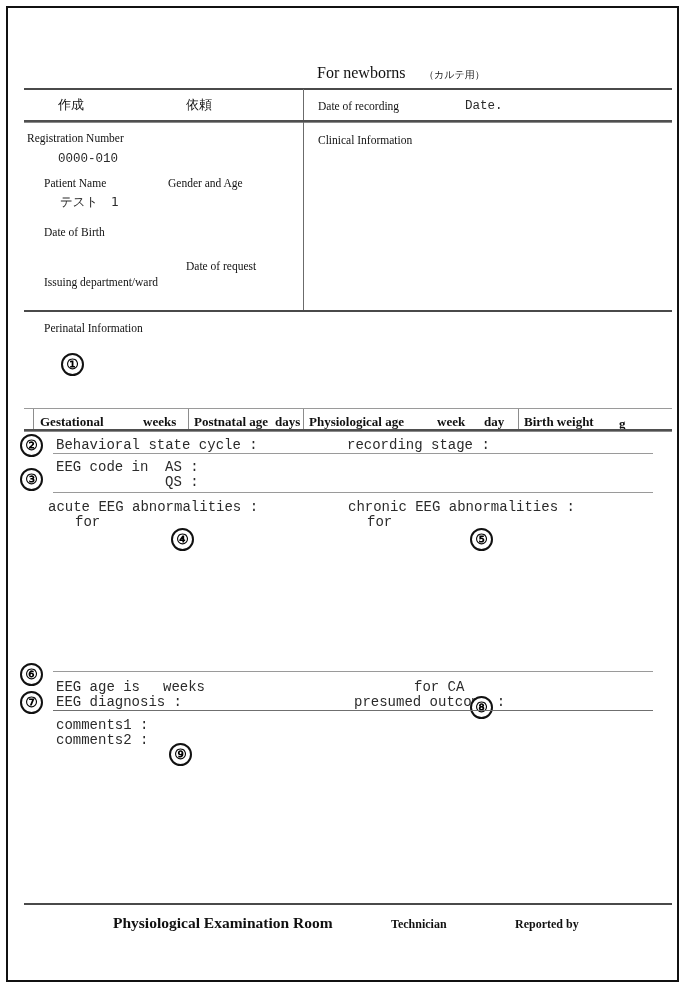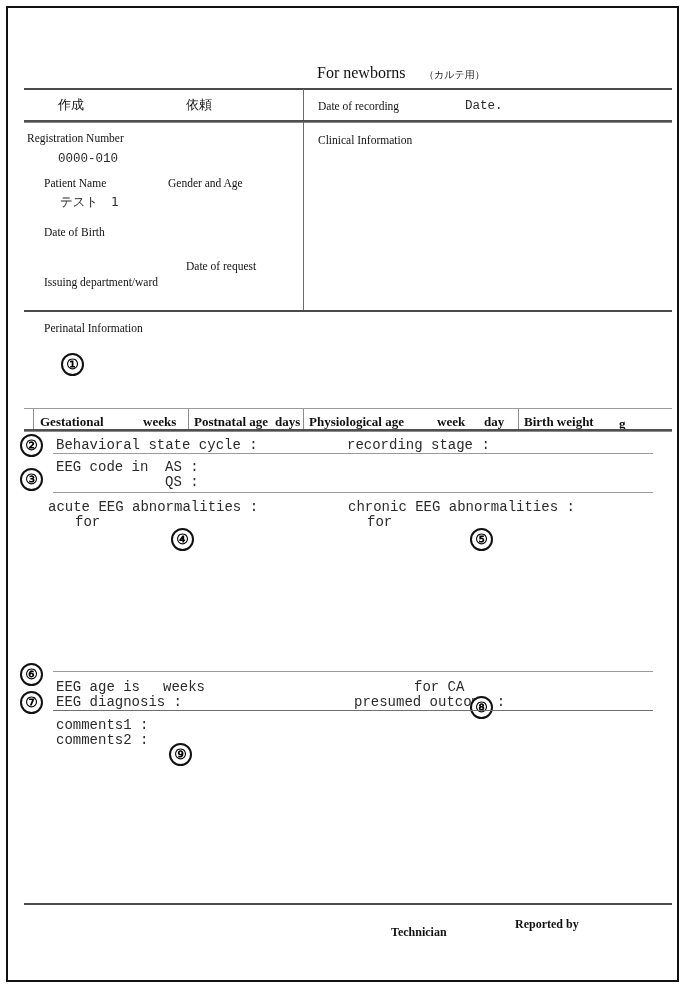--- a/index.html
+++ b/index.html
@@ -253,18 +253,19 @@
   <div class="abs rule-mid" style="left:53px; top:710px; width:600px;"></div>
 
   <div class="abs field-mono" style="left:56px; top:717px;">comments1  :</div>
 
   <div class="abs field-mono" style="left:56px; top:732px;">comments2  :</div>
 
   <div class="abs circ" style="left:169px; top:743px;">⑨</div>
 
   <div class="abs rule-dark" style="left:24px; top:903px; width:648px;"></div>
 
-
-  <div class="abs foot-bold" style="left:391px; top:917px; font-size:12px;margin-top:8px;">Technician</div>
+  <div class="abs foot-bold" style="left:113px; top:914px; font-size:15.5px;">Physiological Examination Room</div>
+
+  <div class="abs foot-bold" style="left:391px; top:917px; font-size:12px;">Technician</div>
 
   <div class="abs foot-bold" style="left:515px; top:917px; font-size:12px;">Reported by</div>
 
 </div>
 
 </body></html>

